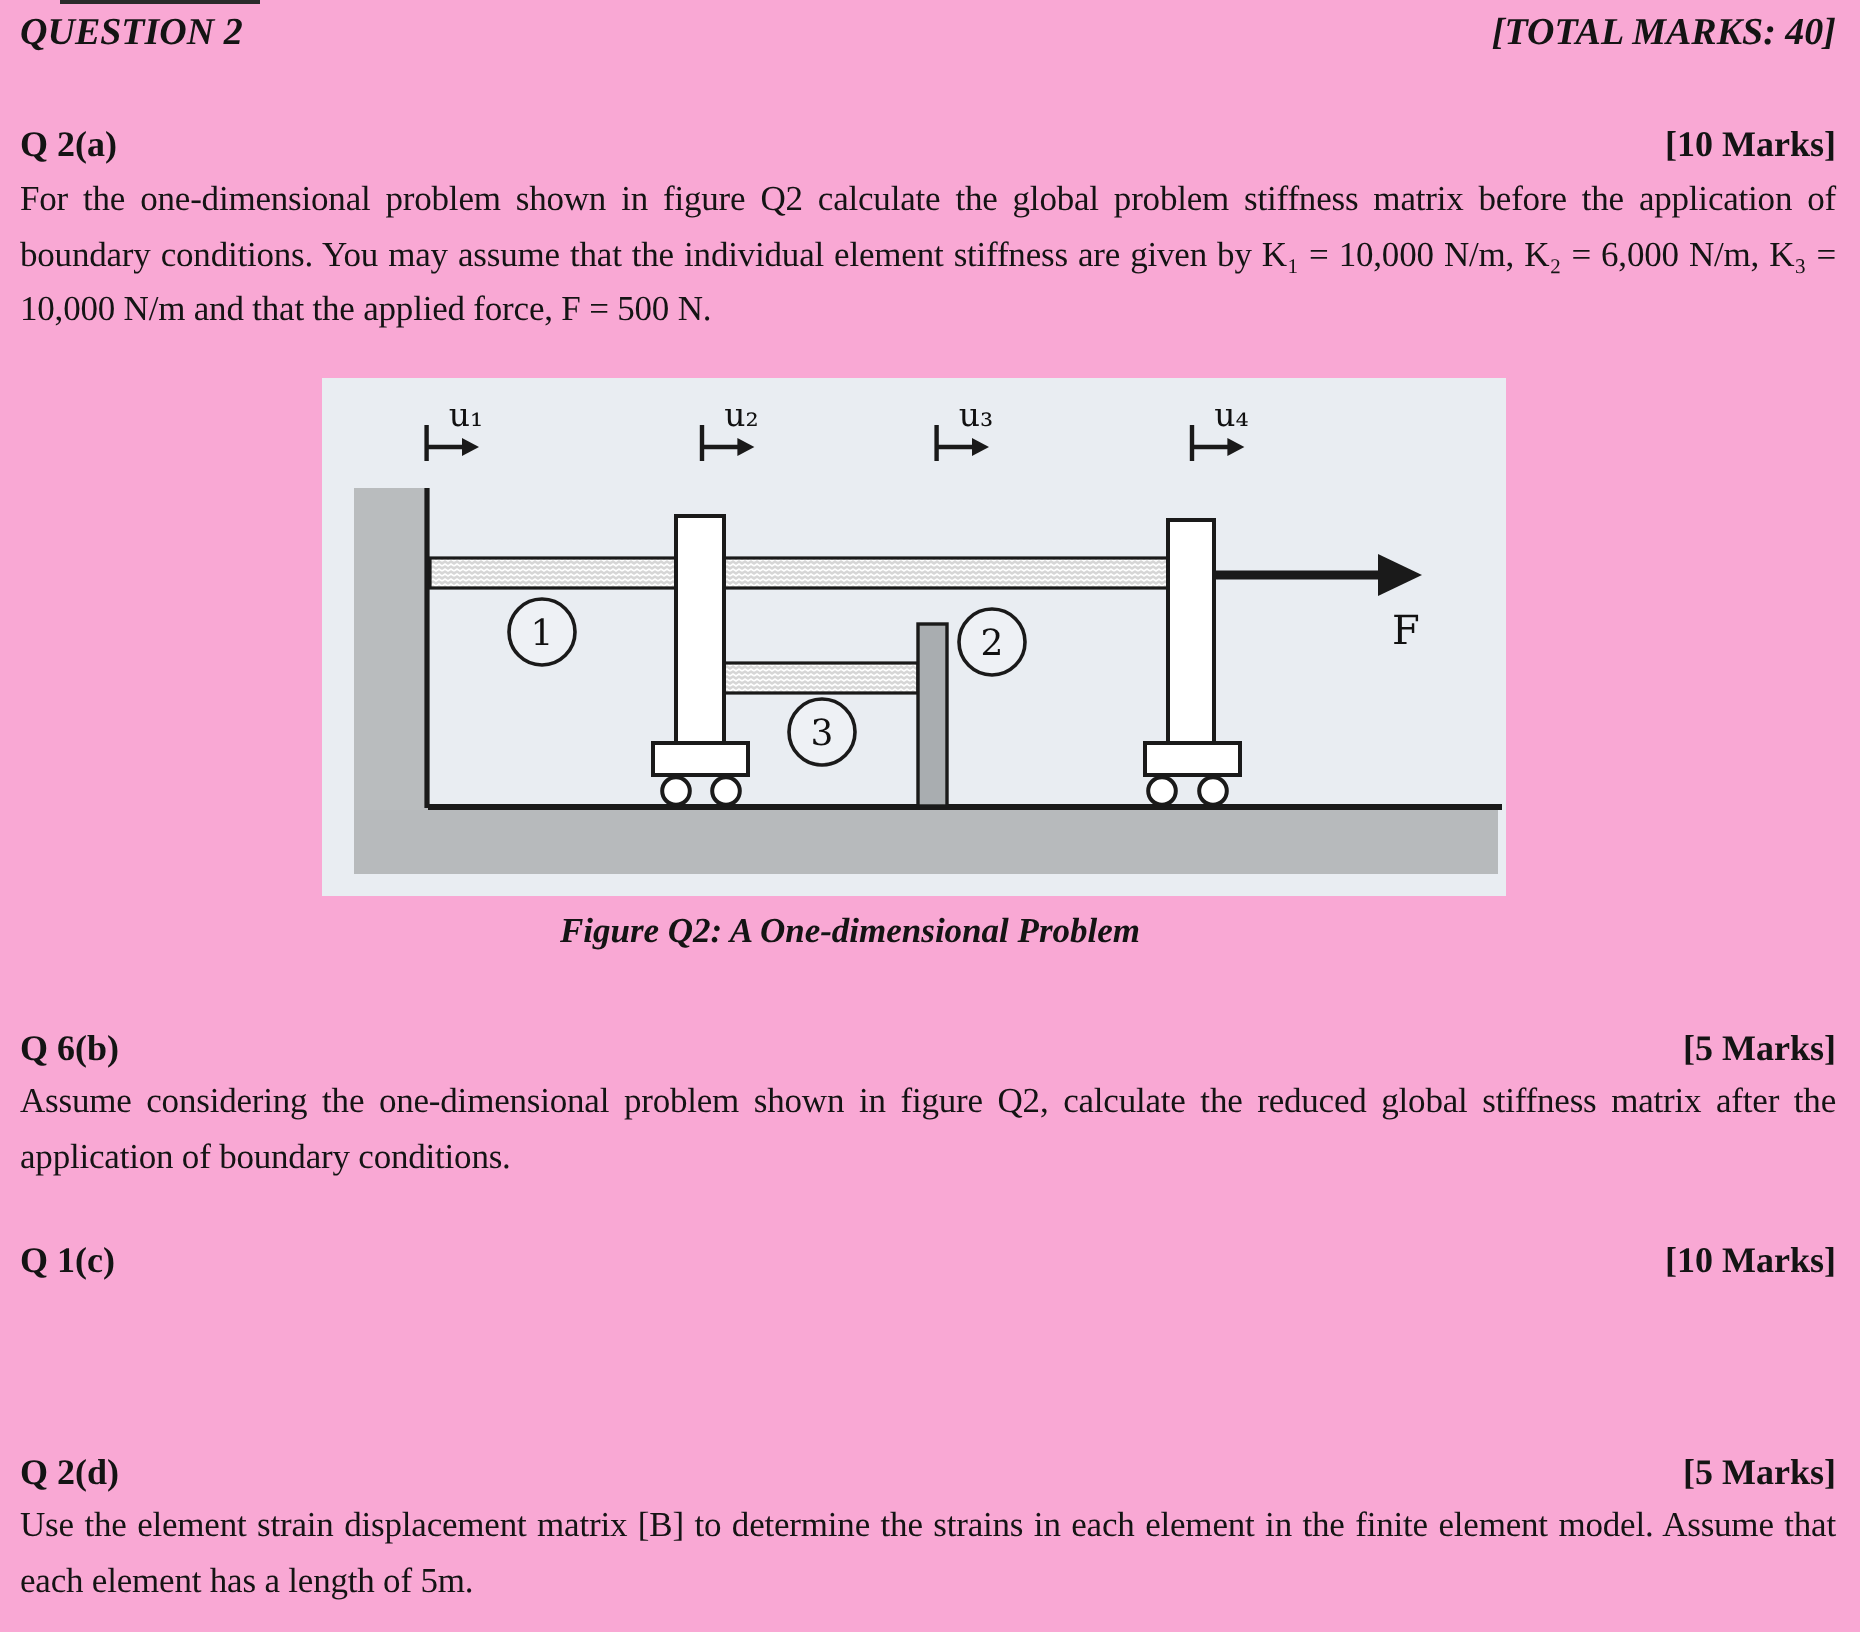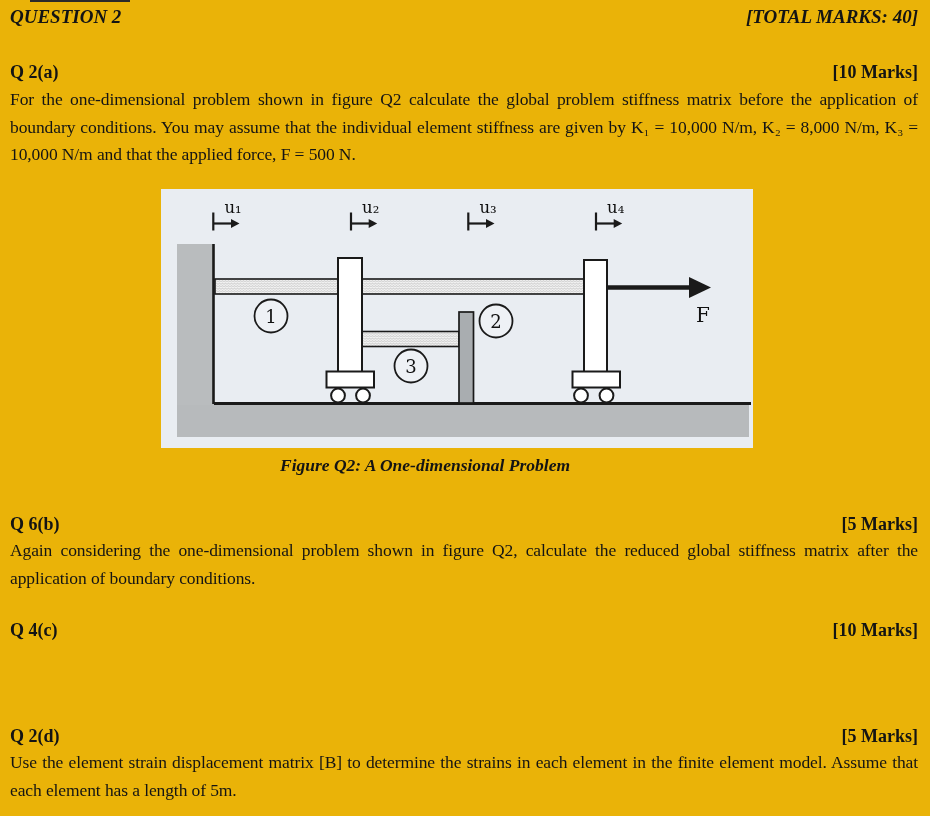--- a/index.html
+++ b/index.html
@@ -1,19 +1,19 @@
 <!DOCTYPE html>
 <html><head>
 <meta charset="utf-8">
 <style>
   html,body{margin:0;padding:0;background:#ffffff;}
   .page{
     position:relative;
     width:930px;height:816px;
-    background:#eab308;
+    background:#f9a8d4;
     font-family:"Liberation Serif","DejaVu Serif",serif;
     color:#141414;
     overflow:hidden;
   }
   .hdr-row{
     position:absolute;left:10px;right:12px;top:4px;
     display:flex;justify-content:space-between;align-items:baseline;
   }
   .doc-title,.doc-total{
     font-weight:bold;font-style:italic;font-size:19px;line-height:26px;
@@ -46,21 +46,21 @@
 
   <div class="hdr-row">
     <span class="doc-title">QUESTION 2</span>
     <span class="doc-total">[TOTAL MARKS: 40]</span>
   </div>
 
   <div class="sec-row" style="top:60px">
     <span class="sec-label">Q 2(a)</span>
     <span class="sec-marks">[10 Marks]</span>
   </div>
-  <div class="para" style="top:86px;height:86px">For the one-dimensional problem shown in figure Q2 calculate the global problem stiffness matrix before the application of boundary conditions. You may assume that the individual element stiffness are given by K₁ = 10,000 N/m, K₂ = 8,000 N/m, K₃ = 10,000 N/m and that the applied force, F = 500 N.</div>
+  <div class="para" style="top:86px;height:86px">For the one-dimensional problem shown in figure Q2 calculate the global problem stiffness matrix before the application of boundary conditions. You may assume that the individual element stiffness are given by K₁ = 10,000 N/m, K₂ = 6,000 N/m, K₃ = 10,000 N/m and that the applied force, F = 500 N.</div>
 
   <div class="fig-wrap">
     <svg width="592" height="259" viewBox="0 0 592 259">
       <defs>
         <pattern id="hatch" width="6" height="5" patternUnits="userSpaceOnUse">
           <rect width="6" height="5" fill="#d6d6d6"></rect>
           <path d="M0,1.5 L1.5,0.5 L3,1.5 L4.5,0.5 L6,1.5 M0,4 L1.5,3 L3,4 L4.5,3 L6,4" stroke="#ffffff" stroke-width="0.8" fill="none"></path>
         </pattern>
       </defs>
 
@@ -141,24 +141,24 @@
       </g>
     </svg>
   </div>
 
   <div class="fig-caption">Figure Q2: A One-dimensional Problem</div>
 
   <div class="sec-row" style="top:512px">
     <span class="sec-label">Q 6(b)</span>
     <span class="sec-marks">[5 Marks]</span>
   </div>
-  <div class="para" style="top:537px;height:58px">Again considering the one-dimensional problem shown in figure Q2, calculate the reduced global stiffness matrix after the application of boundary conditions.</div>
+  <div class="para" style="top:537px;height:58px">Assume considering the one-dimensional problem shown in figure Q2, calculate the reduced global stiffness matrix after the application of boundary conditions.</div>
 
   <div class="sec-row" style="top:618px">
-    <span class="sec-label">Q 4(c)</span>
+    <span class="sec-label">Q 1(c)</span>
     <span class="sec-marks">[10 Marks]</span>
   </div>
 
   <div class="sec-row" style="top:724px">
     <span class="sec-label">Q 2(d)</span>
     <span class="sec-marks">[5 Marks]</span>
   </div>
   <div class="para" style="top:749px;height:58px">Use the element strain displacement matrix [B] to determine the strains in each element in the finite element model. Assume that each element has a length of 5m.</div>
 
 </div>

